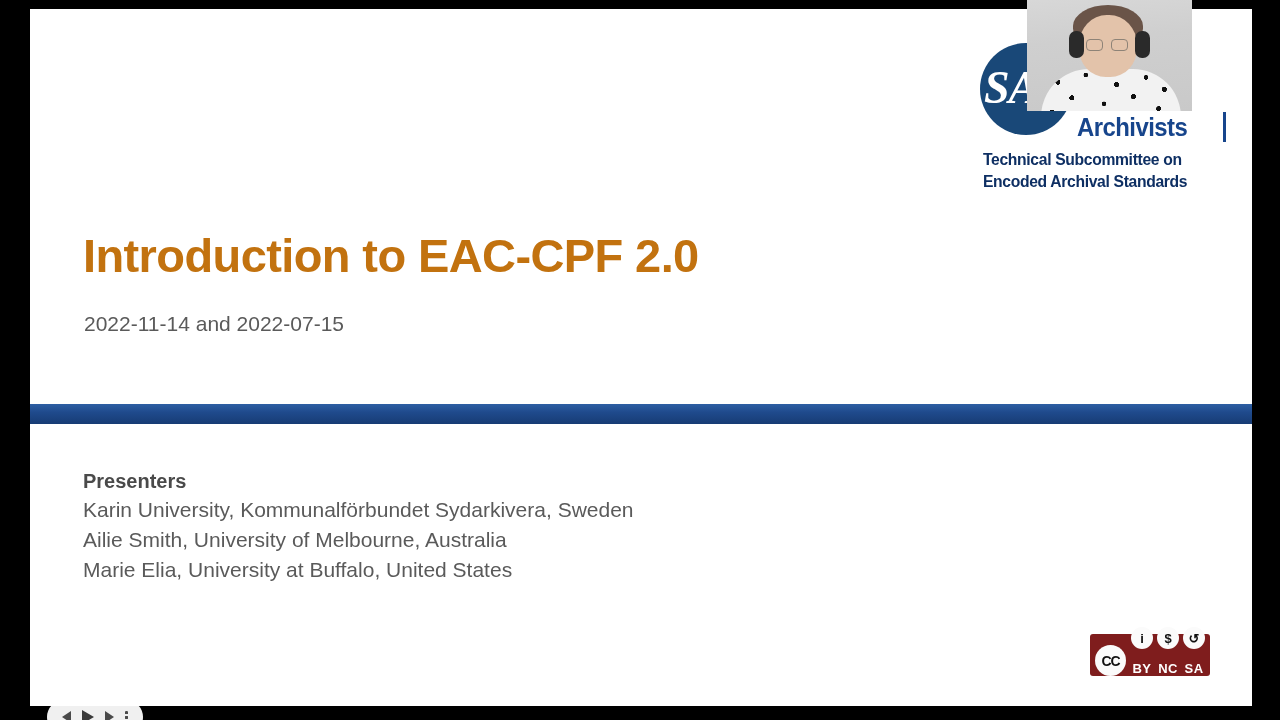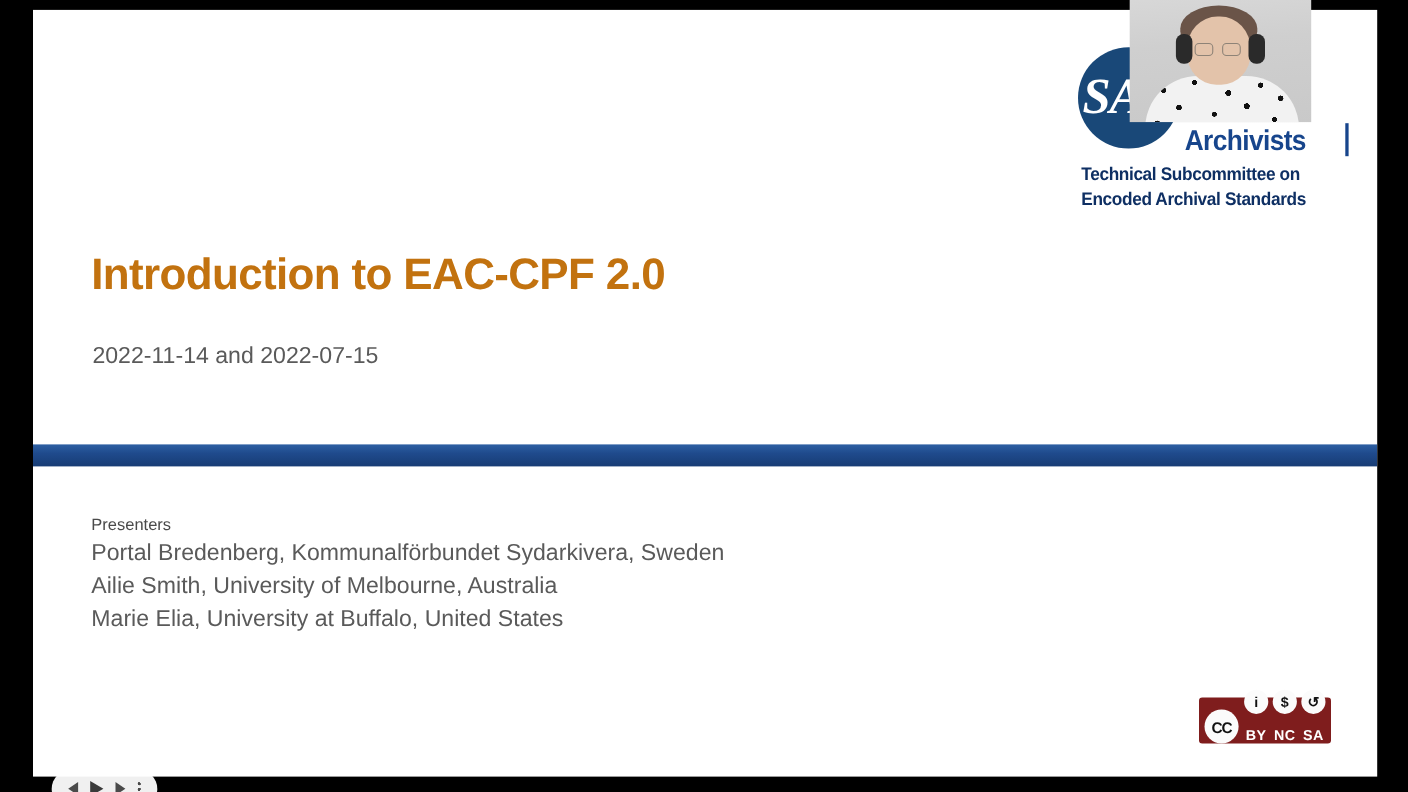--- a/index.html
+++ b/index.html
@@ -142,21 +142,21 @@
       radial-gradient(circle at 58% 90%, #111 0 2.2px, transparent 2.4px),
       radial-gradient(circle at 92% 88%, #111 0 2.6px, transparent 2.8px),
       #f2f2f2;
   }
 
   
   #slide-title {
     position:absolute;
     left:53px; top:219px;
     color:#c2720f;
-    font-size:40px;
+    font-size:47px;
     font-weight:700;
     letter-spacing:-0.6px;
     white-space:nowrap;
   }
   #slide-date {
     position:absolute;
     left:54px; top:303px;
     color:#5a5a5a;
     font-size:21px;
     font-weight:400;
@@ -172,22 +172,22 @@
   }
 
   
   #presenters-block {
     position:absolute;
     left:53px; top:458px;
     width:900px;
   }
   #presenters-heading {
     color:#4a4a4a;
-    font-size:15px;
-    font-weight:400;
+    font-size:20px;
+    font-weight:700;
     line-height:1.42;
     white-space:nowrap;
   }
   #presenters-block .presenter-line {
     color:#5a5a5a;
     font-size:21px;
     font-weight:400;
     line-height:1.42;
     white-space:nowrap;
   }
@@ -289,21 +289,21 @@
       </div>
     </div>
 
     <h1 id="slide-title">Introduction to EAC-CPF 2.0</h1>
     <div id="slide-date">2022-11-14 and 2022-07-15</div>
 
     <div id="divider-bar"></div>
 
     <div id="presenters-block">
       <div id="presenters-heading">Presenters</div>
-      <div class="presenter-line">Portal Bredenberg, Kommunalförbundet Sydarkivera, Sweden</div>
+      <div class="presenter-line">Karin University, Kommunalförbundet Sydarkivera, Sweden</div>
       <div class="presenter-line">Ailie Smith, University of Melbourne, Australia</div>
       <div class="presenter-line">Marie Elia, University at Buffalo, United States</div>
     </div>
 
     <div id="cc-badge">
       <div class="cc-main">
         <span>CC</span>
       </div>
       <div class="cc-icons">
         <div class="cc-chip">

